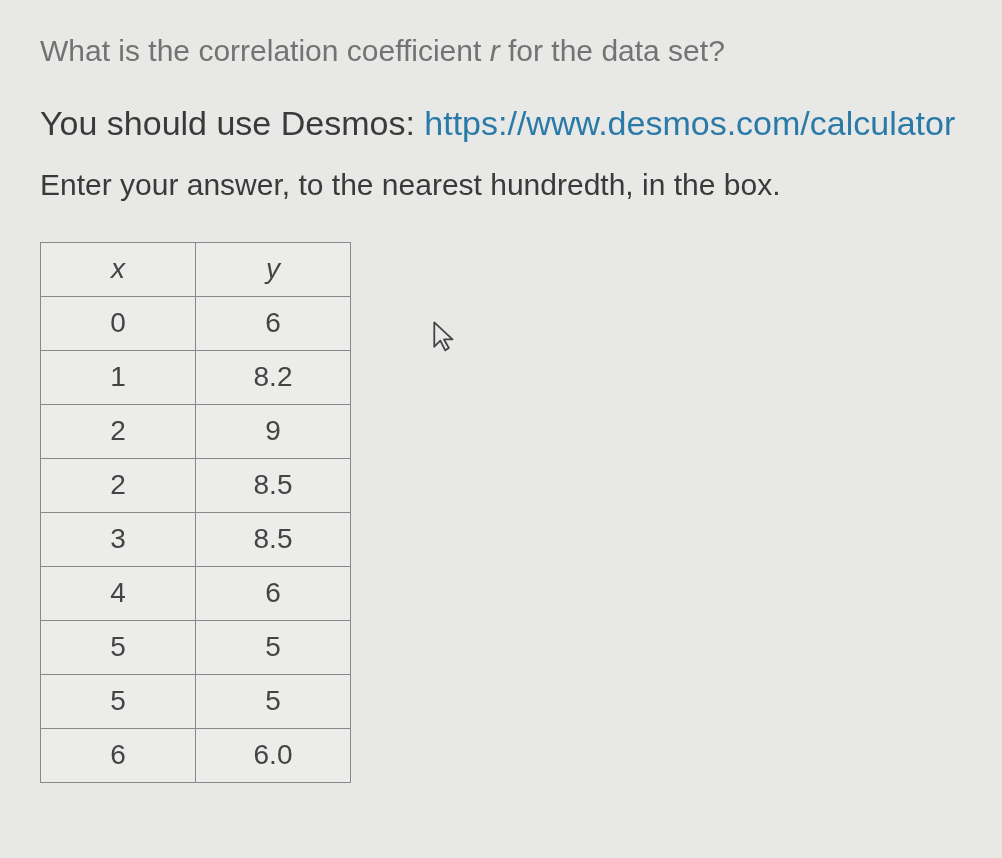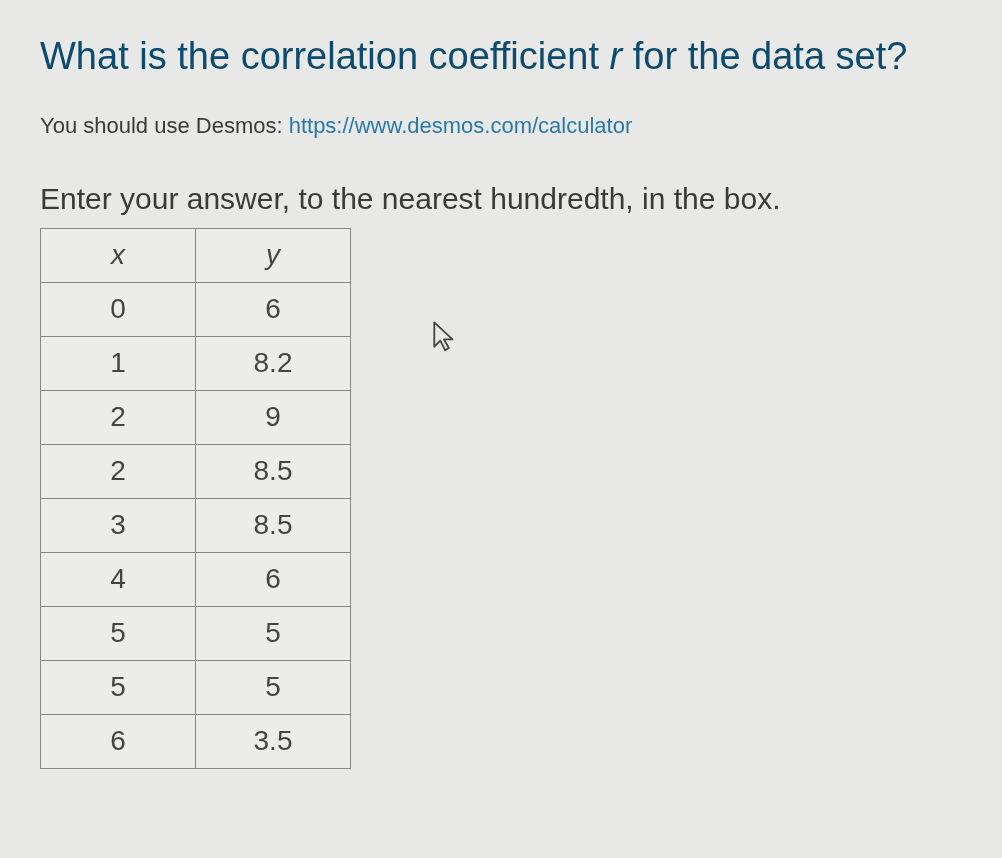--- a/index.html
+++ b/index.html
@@ -10,41 +10,41 @@
     body {
       font-family: -apple-system, BlinkMacSystemFont, "Segoe UI", Helvetica, Arial, sans-serif;
       background: #e8e8e6;
       padding: 30px 40px;
       color: #3a3a3a;
       width: 1002px;
       height: 858px;
       position: relative;
     }
     .question-line {
-      font-size: 38px;
-      color: #0c4a6e;
+      font-size: 30px;
+      color: #737373;
       margin-bottom: 28px;
       line-height: 1.4;
     }
     .italic {
       font-style: italic;
     }
     .instruction-line {
-      font-size: 22px;
+      font-size: 34px;
       color: #3a3a3a;
-      margin-bottom: 36px;
+      margin-bottom: 16px;
       line-height: 1.4;
     }
     .link {
       color: #2a7aa8;
     }
     .enter-line {
       font-size: 30px;
       color: #3a3a3a;
-      margin-bottom: 8px;
+      margin-bottom: 36px;
       line-height: 1.4;
     }
     .data-table {
       border-collapse: collapse;
       background: #ececea;
     }
     .data-table th,
     .data-table td {
       border: 1px solid #888;
       text-align: center;
@@ -118,21 +118,21 @@
     <tr>
       <td>5</td>
       <td>5</td>
     </tr>
     <tr>
       <td>5</td>
       <td>5</td>
     </tr>
     <tr>
       <td>6</td>
-      <td>3.5</td>
+      <td>6.0</td>
     </tr>
   </tbody>
 </table>
 
 <div class="cursor">
   <svg viewBox="0 0 20 28">
     <path d="M 2 2 L 2 22 L 7 17 L 11 25 L 14 23 L 10 16 L 17 16 Z" fill="none" stroke="#444" stroke-width="1.5" stroke-linejoin="round"></path>
   </svg>
 </div>
 

